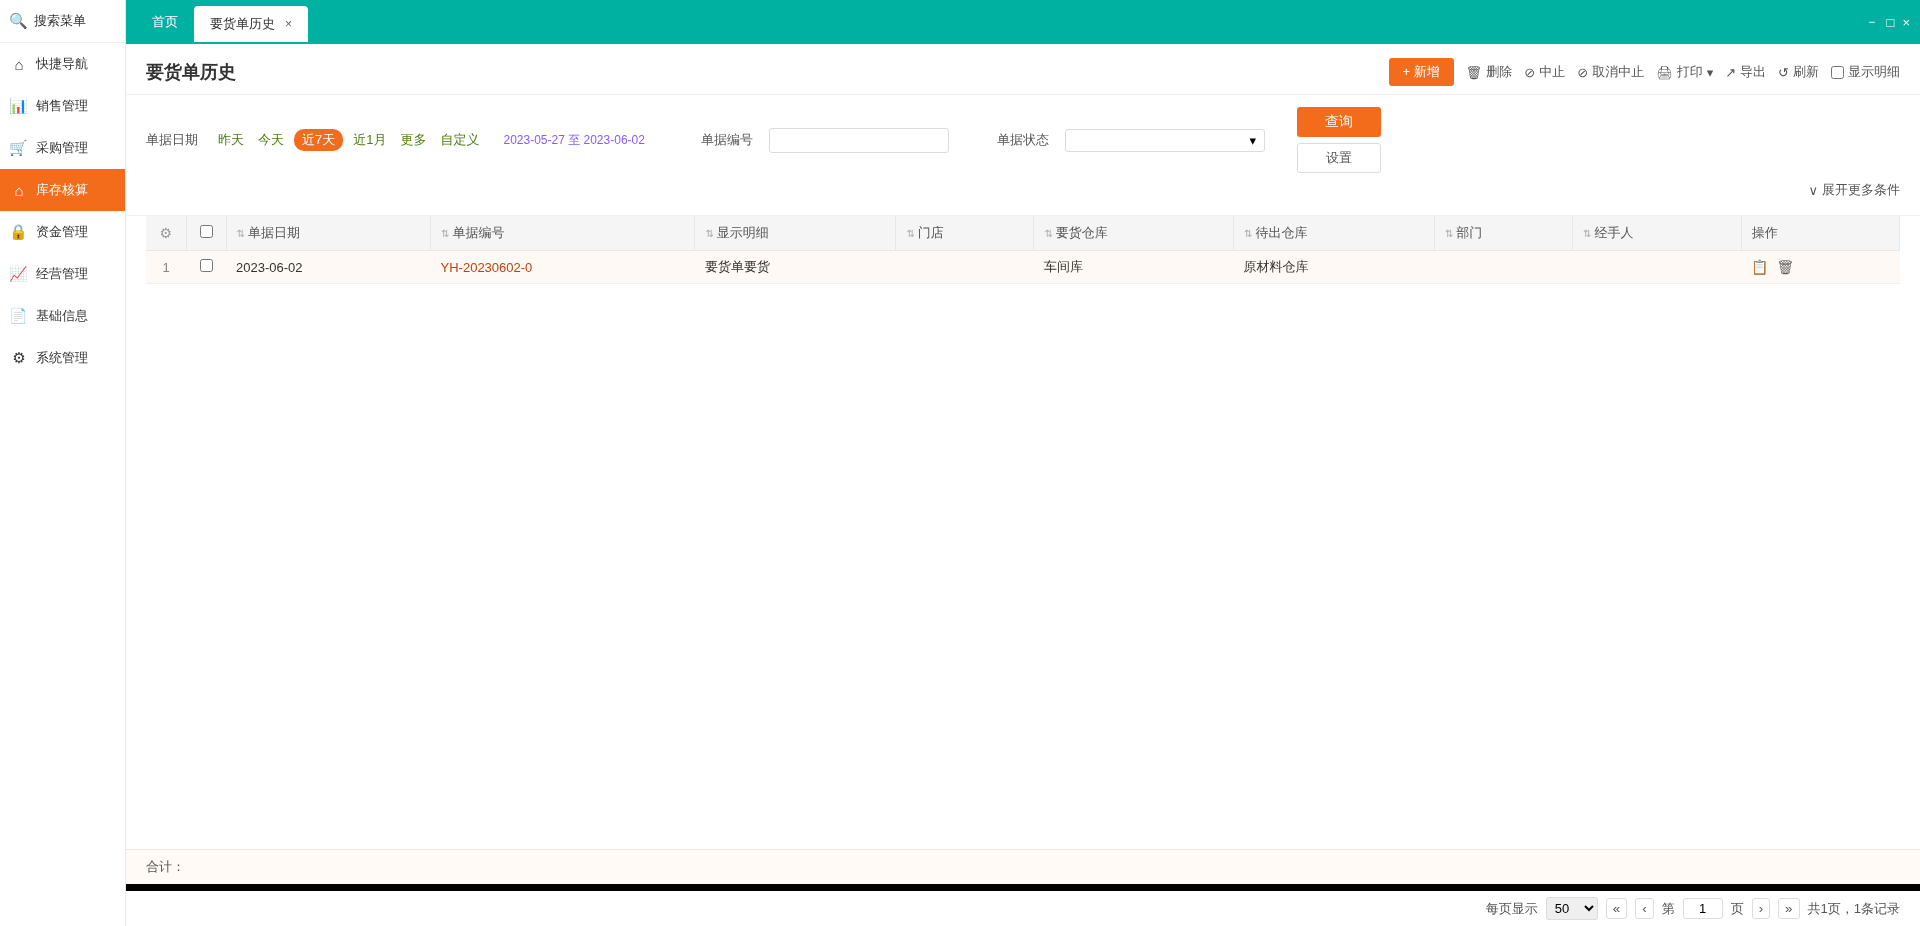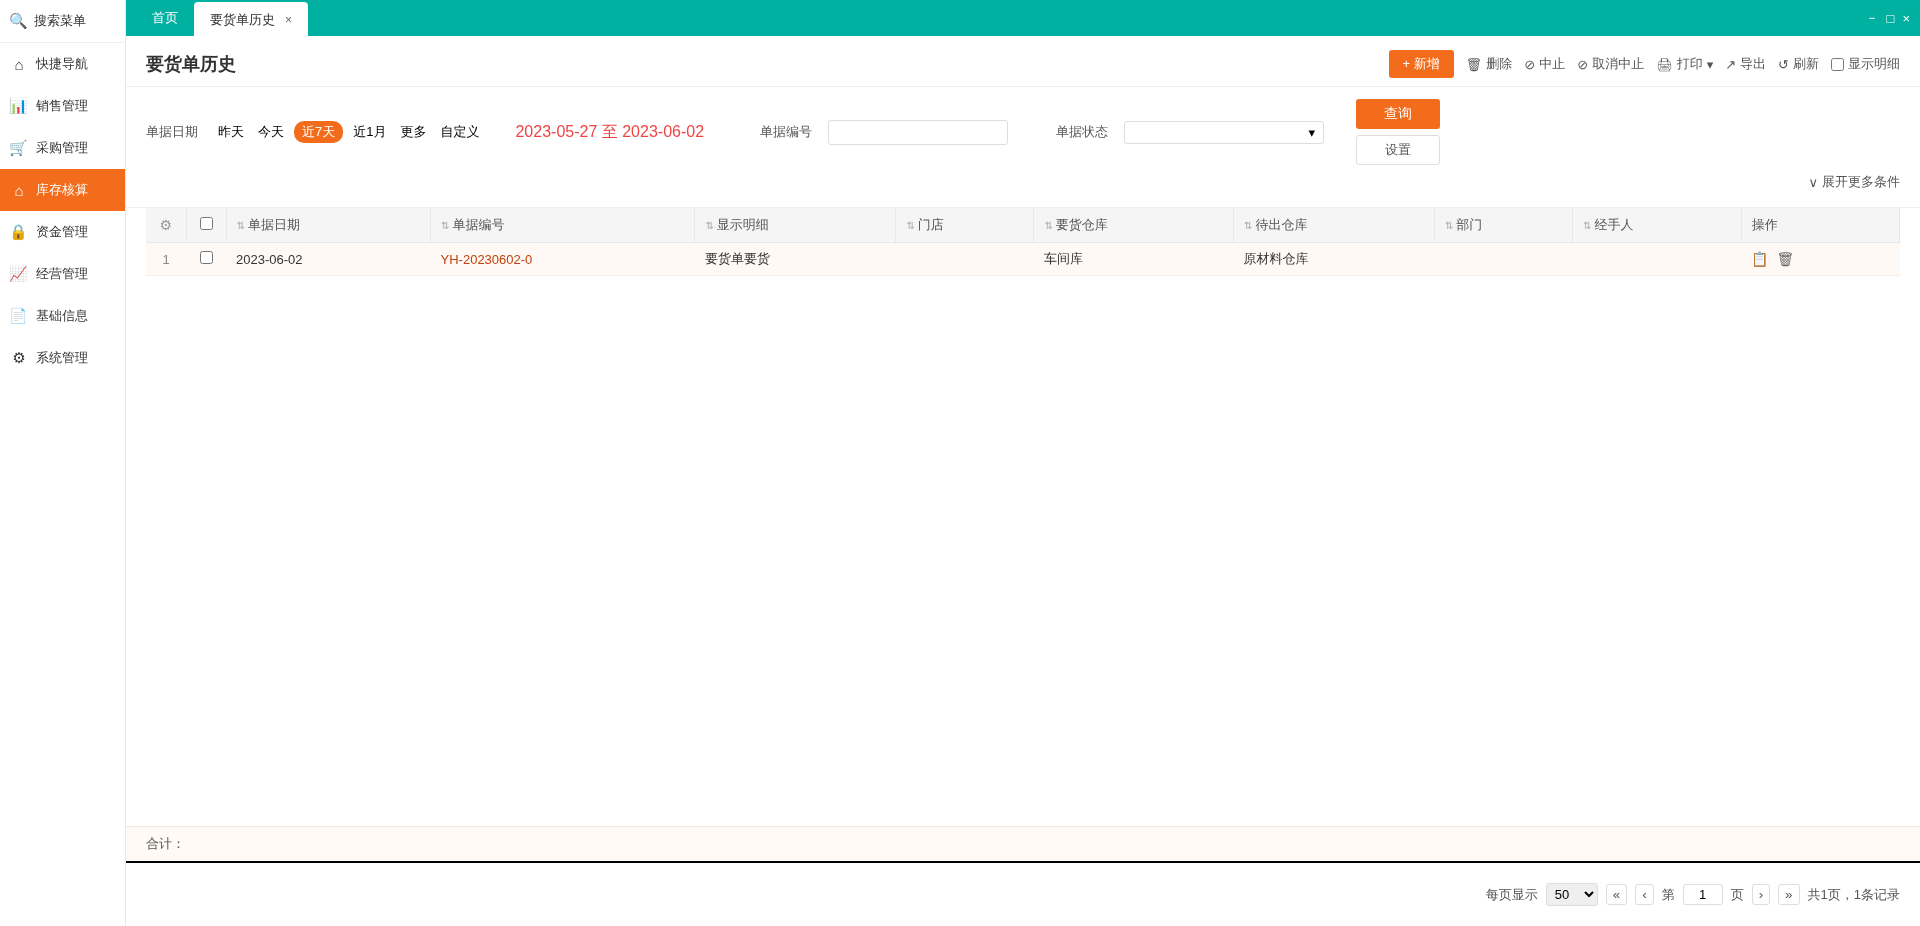--- a/index.html
+++ b/index.html
@@ -52,21 +52,21 @@
     .main {
       flex: 1;
       display: flex;
       flex-direction: column;
       height: 100%;
       overflow: hidden;
     }
 
     
     .topbar {
-      height: 36px;
+      height: 44px;
       background: #00b0a0;
       display: flex;
       align-items: center;
       padding: 0 10px;
       gap: 0;
     }
     .tab-item {
       height: 40px;
       padding: 0 16px;
       display: flex;
@@ -163,34 +163,34 @@
       font-size: 13px;
       white-space: nowrap;
     }
     .filter-date-btns {
       display: flex;
       align-items: center;
       gap: 6px;
     }
     .date-btn {
       cursor: pointer;
-      color: #000000;
+      color: #4d7c0f;
       font-size: 13px;
       padding: 2px 4px;
     }
     .date-btn.active {
       background: #f26c1b;
       color: #fff;
       border-radius: 10px;
       padding: 2px 8px;
     }
     .date-range {
-      color: #ef4444;
-      font-size: 16px;
-      margin-left: 16px;
+      color: #8b5cf6;
+      font-size: 12px;
+      margin-left: 4px;
     }
     .filter-input {
       border: 1px solid #ddd;
       border-radius: 3px;
       padding: 4px 8px;
       font-size: 13px;
       width: 180px;
       outline: none;
     }
     .filter-select-wrapper {
@@ -266,26 +266,26 @@
       background: #fffaf5;
       border-top: 1px solid #f0e8e0;
       color: #555;
       font-size: 13px;
       display: flex;
       gap: 8px;
     }
 
     
     .pagination {
-      padding: 20px 20px;
+      padding: 6px 20px;
       display: flex;
       align-items: center;
       justify-content: flex-end;
       gap: 8px;
-      border-top: 2px solid #000000;
+      border-top: 7px solid #000000;
       font-size: 13px;
       color: #555;
     }
     .page-size-select {
       border: 1px solid #ddd;
       border-radius: 3px;
       padding: 2px 4px;
       font-size: 13px;
     }
     .page-nav-btn {

